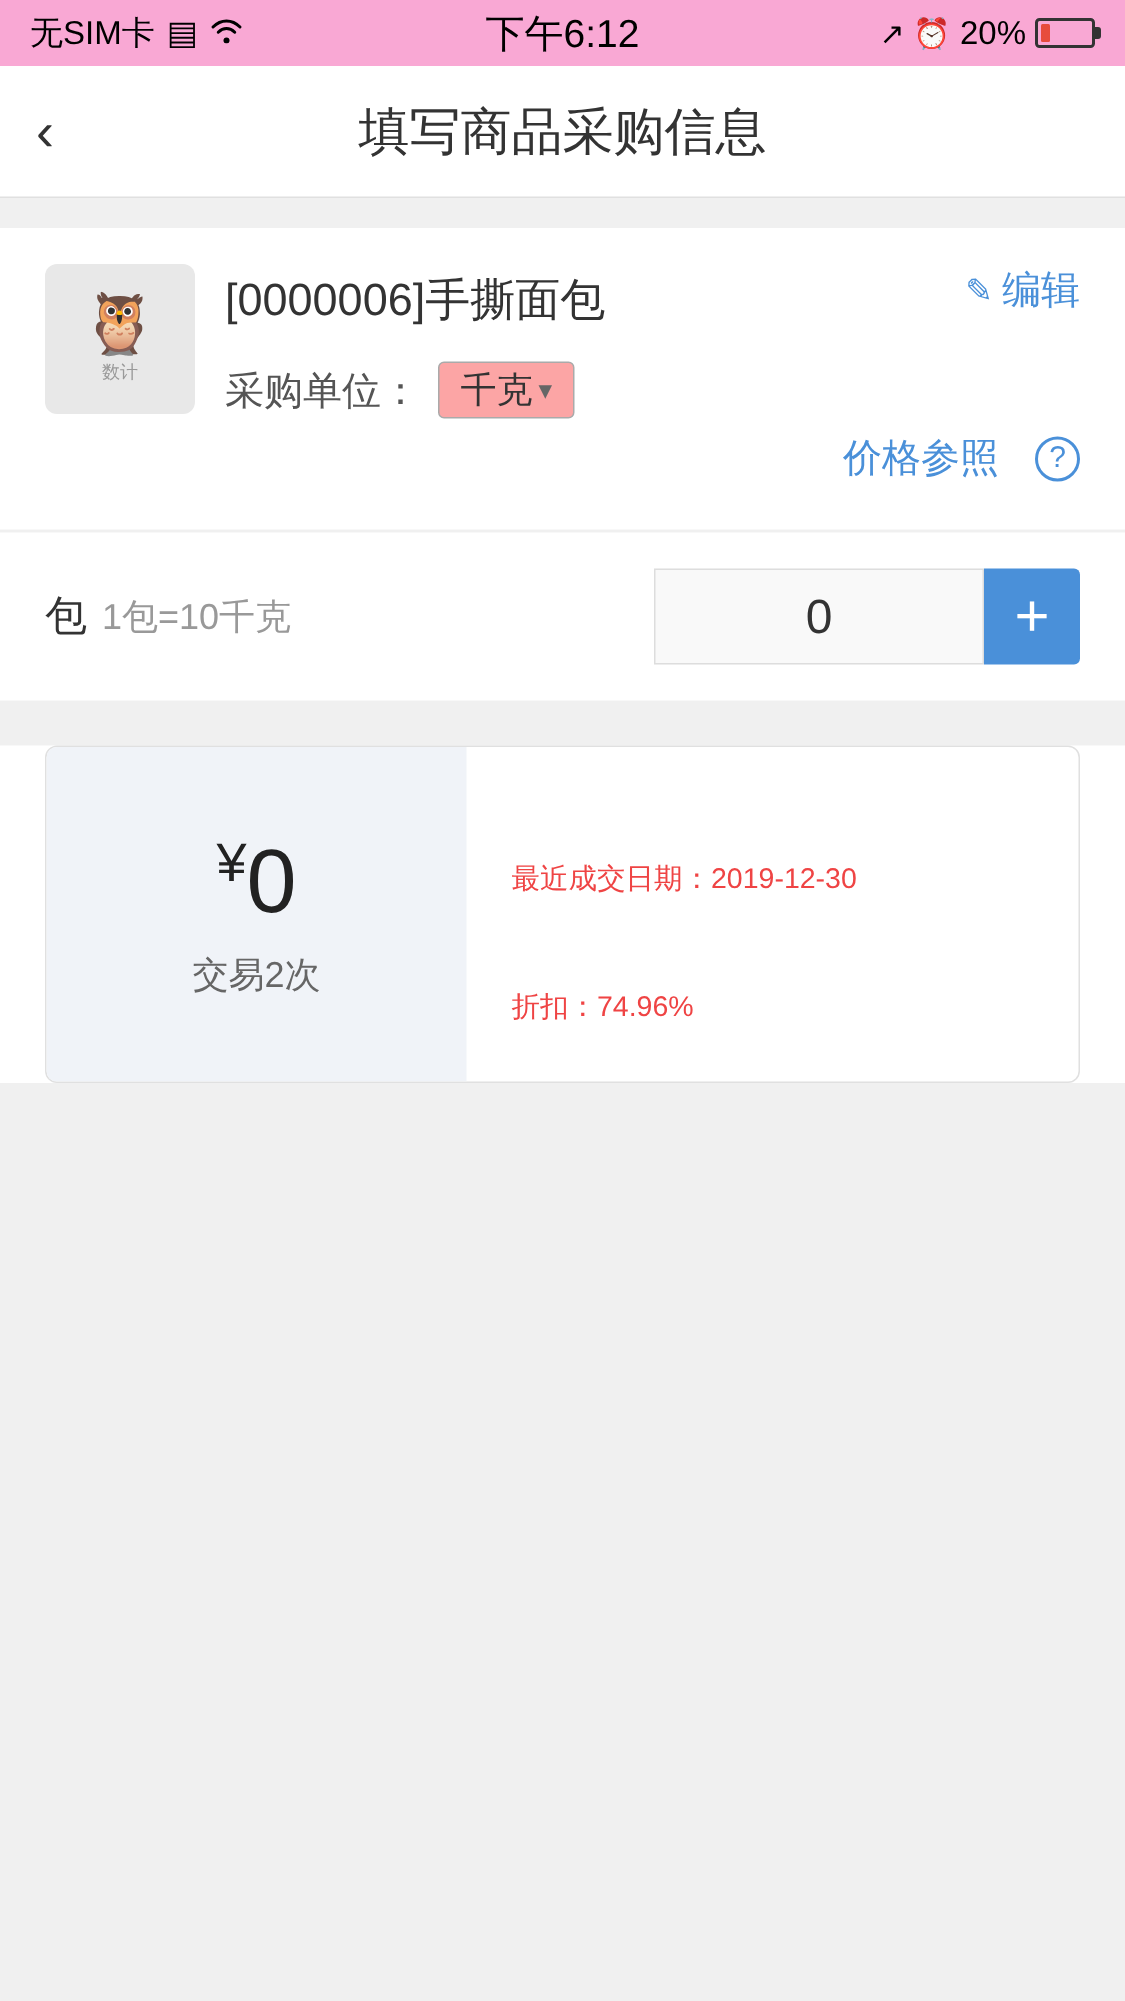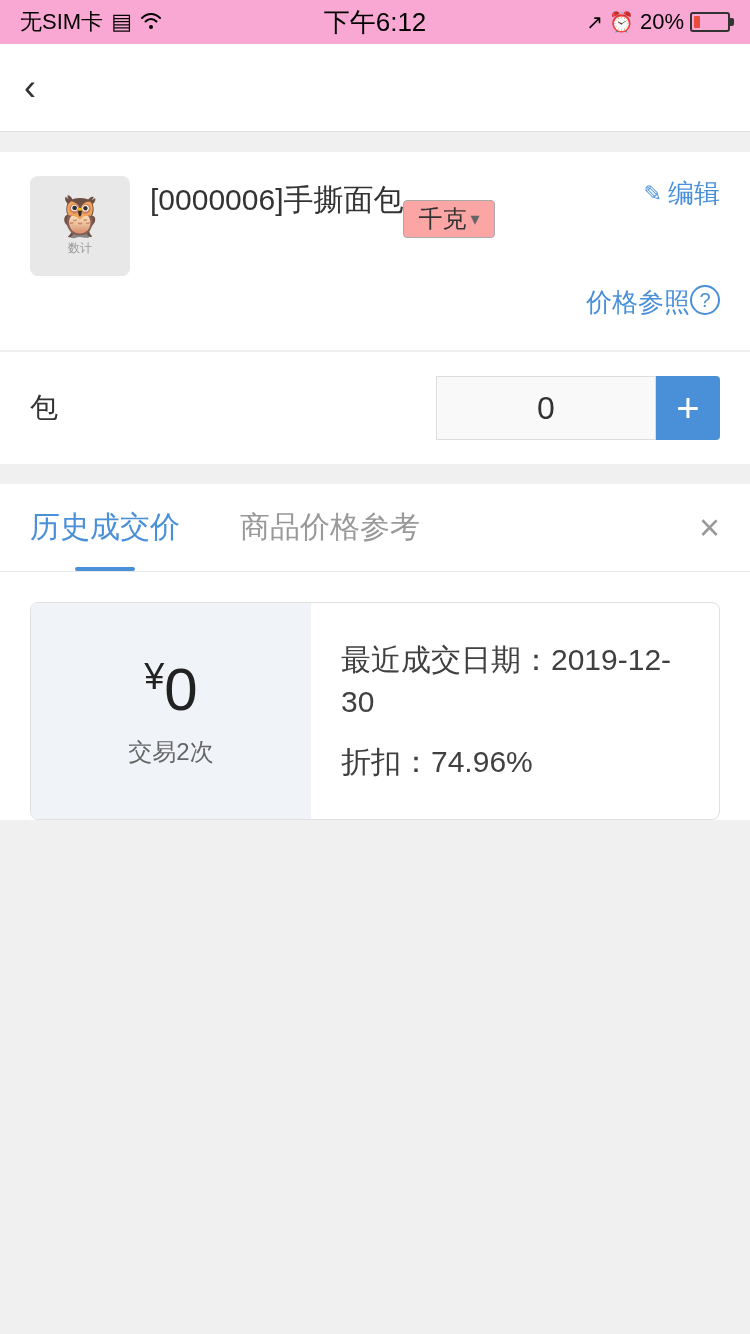--- a/index.html
+++ b/index.html
@@ -130,21 +130,21 @@
       font-size: 40px;
       line-height: 1;
     }
     .owl-label {
       font-size: 12px;
       margin-top: 4px;
       color: #999;
     }
     .product-info {
       display: flex;
-      flex-direction: row;
+      flex-direction: column;
       justify-content: flex-start;
       padding-top: 4px;
     }
     .product-unit-row {
       display: flex;
       align-items: center;
       margin-top: 20px;
       gap: 12px;
       font-size: 26px;
       color: #555;
@@ -169,21 +169,22 @@
       font-size: 26px;
       display: flex;
       align-items: center;
       gap: 6px;
       cursor: pointer;
     }
     .price-ref {
       color: #4a90d9;
       font-size: 26px;
       display: flex;
-      gap: 0;
+      align-items: center;
+      gap: 24px;
       cursor: pointer;
       position: absolute;
       right: 30px;
       bottom: 30px;
     }
     .price-ref-help {
       width: 30px;
       height: 30px;
       border: 2px solid #4a90d9;
       border-radius: 50%;
@@ -328,23 +329,24 @@
       margin-top: 12px;
     }
     .transaction-right {
       flex: 1;
       padding: 36px 30px;
       display: flex;
       flex-direction: column;
       gap: 18px;
     }
     .transaction-detail {
-      font-size: 30px;
-      color: #404040;
+      font-size: 19px;
+      color: #ef4444;
       line-height: 1.4;
+      margin-top: 40px;
     }
 
     
     .page-content {
       background: #f0f0f0;
       min-height: 800px;
     }
   </style>
 </head>
 <body>
@@ -367,36 +369,38 @@
     <span style="font-size:20px;">⏰</span>
     <span>20%</span>
     <div class="battery-icon">
       <div class="battery-fill"></div>
     </div>
   </div>
 </div>
 
 <div class="nav-bar">
   <span class="nav-back">‹</span>
+  <span class="nav-title">填写商品采购信息</span>
 </div>
 
 <div class="page-content">
 
   <div class="product-card" style="position:relative;">
     <div class="product-header">
       <div class="product-left">
         <div class="product-thumbnail">
           <span class="owl-icon">🦉</span>
           <span class="owl-label">数计</span>
         </div>
         <div class="product-info">
           <div>
             <span style="font-size:30px;color:#333;">[0000006]</span><span style="font-size:30px;color:#333;font-weight:500;">手撕面包</span>
           </div>
           <div class="product-unit-row">
+            <span>采购单位：</span>
             <div class="unit-badge">
               <span>千克</span>
               <span class="unit-arrow">▾</span>
             </div>
           </div>
         </div>
       </div>
       <div class="product-edit">
         <span style="font-size:22px;">✎</span>
         <span>编辑</span>
@@ -405,41 +409,31 @@
     <div class="price-ref">
       <span>价格参照</span>
       <div class="price-ref-help">?</div>
     </div>
     <div style="height:50px;"></div>
   </div>
 
   <div class="quantity-section" style="margin-top:2px;">
     <div class="quantity-label">
       <span class="bag-icon">包</span>
+      <span class="bag-unit-info">1包=10千克</span>
     </div>
     <div class="quantity-controls">
       <div class="quantity-input-box">
         <span>0</span>
       </div>
       <div class="quantity-plus">+</div>
     </div>
   </div>
 
   <div class="tab-container" style="margin-top:20px;">
-    <div class="tab-header">
-      <div class="tab-items">
-        <div class="tab-item active">
-          <span>历史成交价</span>
-        </div>
-        <div class="tab-item">
-          <span>商品价格参考</span>
-        </div>
-      </div>
-      <div class="tab-close">×</div>
-    </div>
 
     <div class="transaction-card">
       <div class="transaction-left">
         <div class="transaction-price">
           <span class="currency">¥</span><span>0</span>
         </div>
         <div class="transaction-count">交易2次</div>
       </div>
       <div class="transaction-right">
         <div class="transaction-detail">

